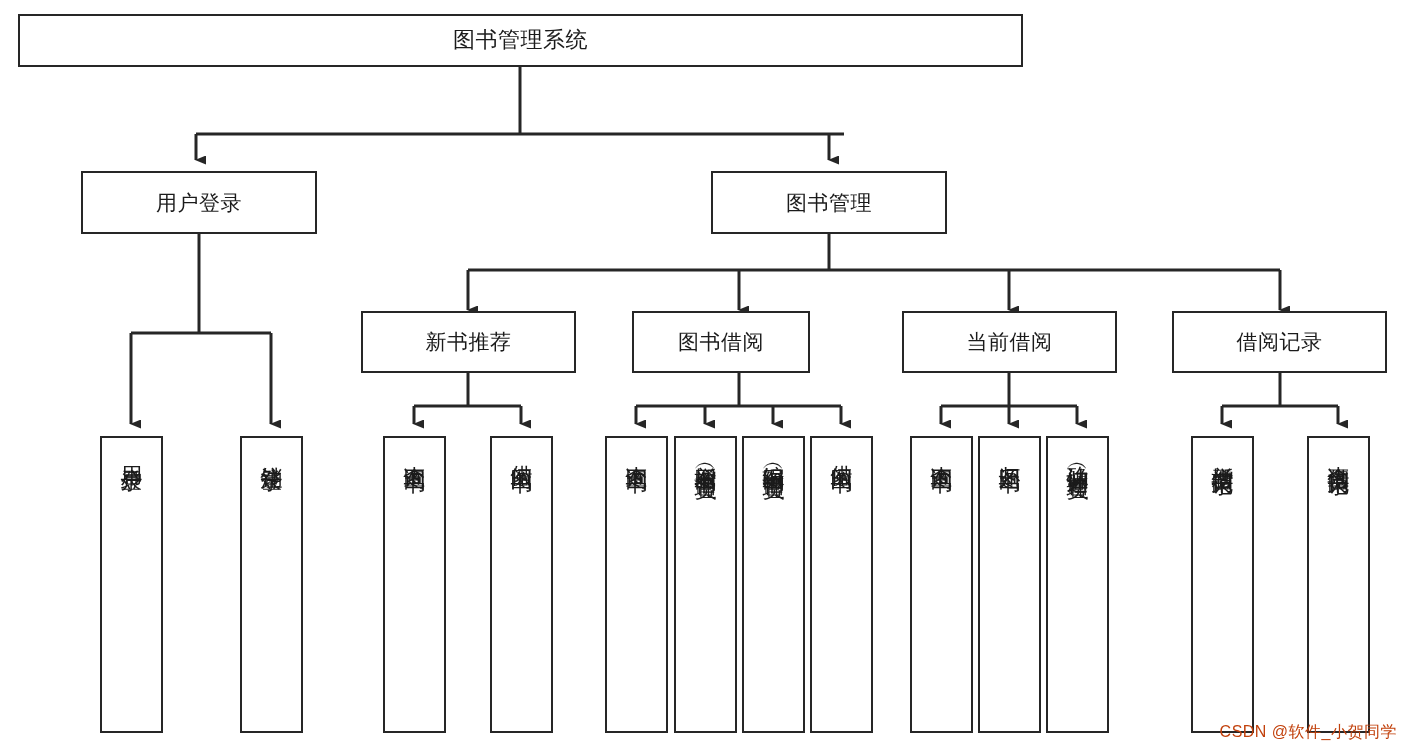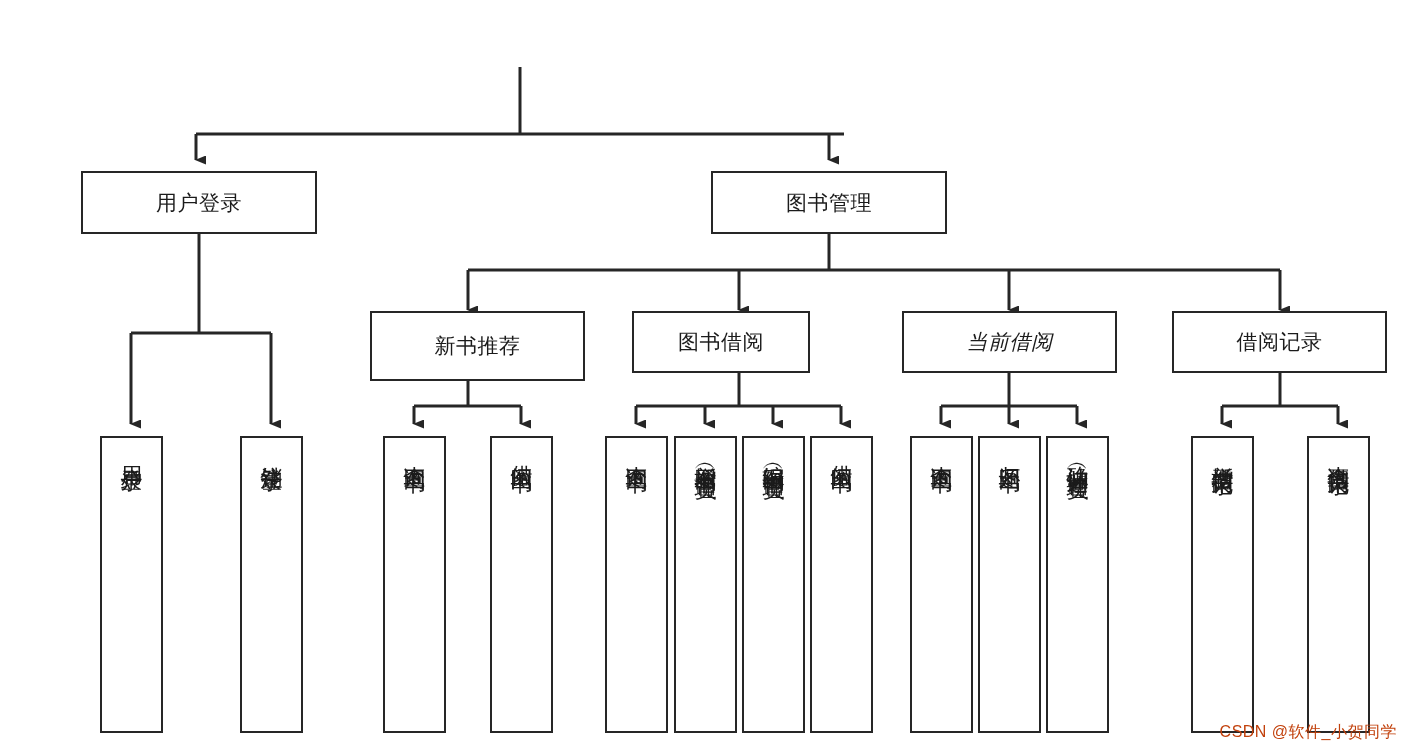--- a/index.html
+++ b/index.html
@@ -120,35 +120,38 @@
       <path d="M 1009 406 L 1009 424" marker-end="url(#arrowhead)"></path>
       <path d="M 1077 406 L 1077 424" marker-end="url(#arrowhead)"></path>
 
       <path d="M 1280 373 L 1280 406"></path>
       <path d="M 1222 406 L 1338 406"></path>
       <path d="M 1222 406 L 1222 424" marker-end="url(#arrowhead)"></path>
       <path d="M 1338 406 L 1338 424" marker-end="url(#arrowhead)"></path>
     </g>
   </svg>
 
+  <div class="node horizontal root" style="left:18px; top:14px; width:1005px; height:53px;">
+    <span class="label">图书管理系统</span>
+  </div>
 
   <div class="node horizontal" style="left:81px; top:171px; width:236px; height:63px;">
     <span class="label">用户登录</span>
   </div>
   <div class="node horizontal" style="left:711px; top:171px; width:236px; height:63px;">
     <span class="label">图书管理</span>
   </div>
 
-  <div class="node horizontal" style="left:370px; top:311px; width:215px; height:70px;">
+  <div class="node horizontal" style="left:361px; top:311px; width:215px; height:62px;">
     <span class="label">新书推荐</span>
   </div>
   <div class="node horizontal" style="left:632px; top:311px; width:178px; height:62px;">
     <span class="label">图书借阅</span>
   </div>
-  <div class="node horizontal" style="left:902px; top:311px; width:215px; height:62px;font-style:italic;">
+  <div class="node horizontal" style="left:902px; top:311px; width:215px; height:62px;">
     <span class="label">当前借阅</span>
   </div>
   <div class="node horizontal" style="left:1172px; top:311px; width:215px; height:62px;">
     <span class="label">借阅记录</span>
   </div>
 
   <div class="node vertical" style="left:100px; top:436px; width:63px; height:297px;">
     <span class="label">用户登录</span>
   </div>
   <div class="node vertical" style="left:240px; top:436px; width:63px; height:297px;">

